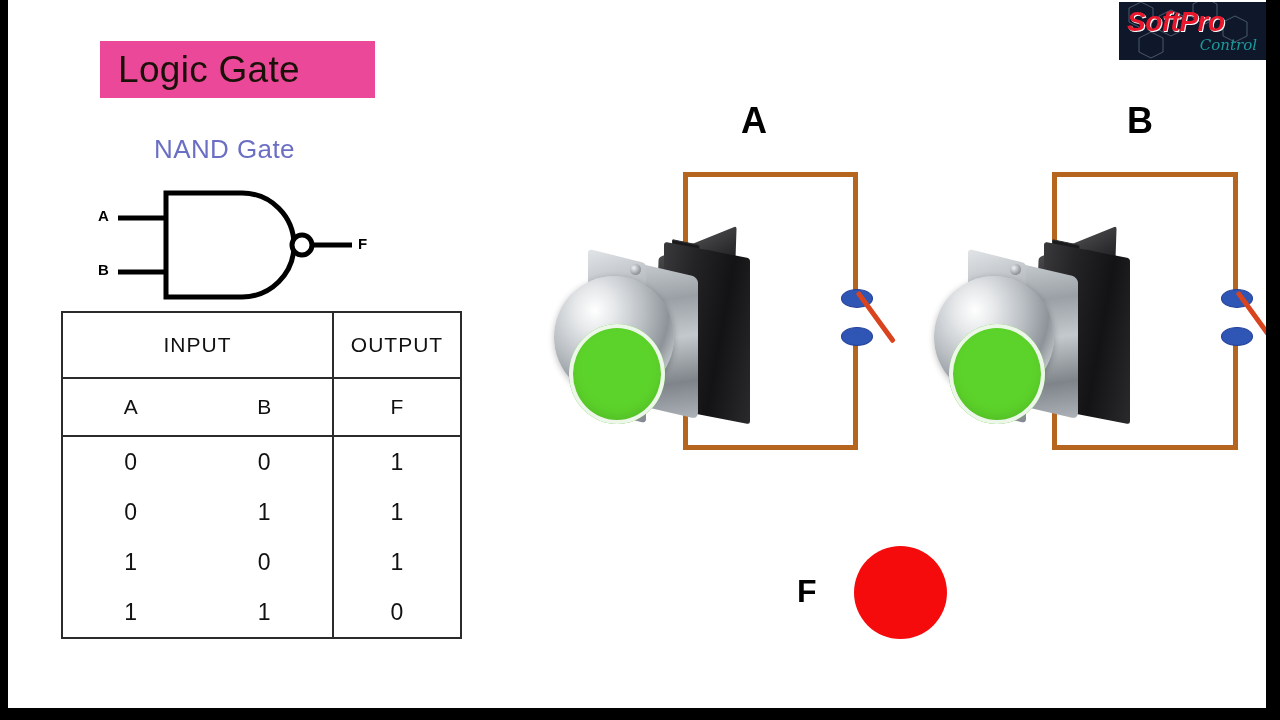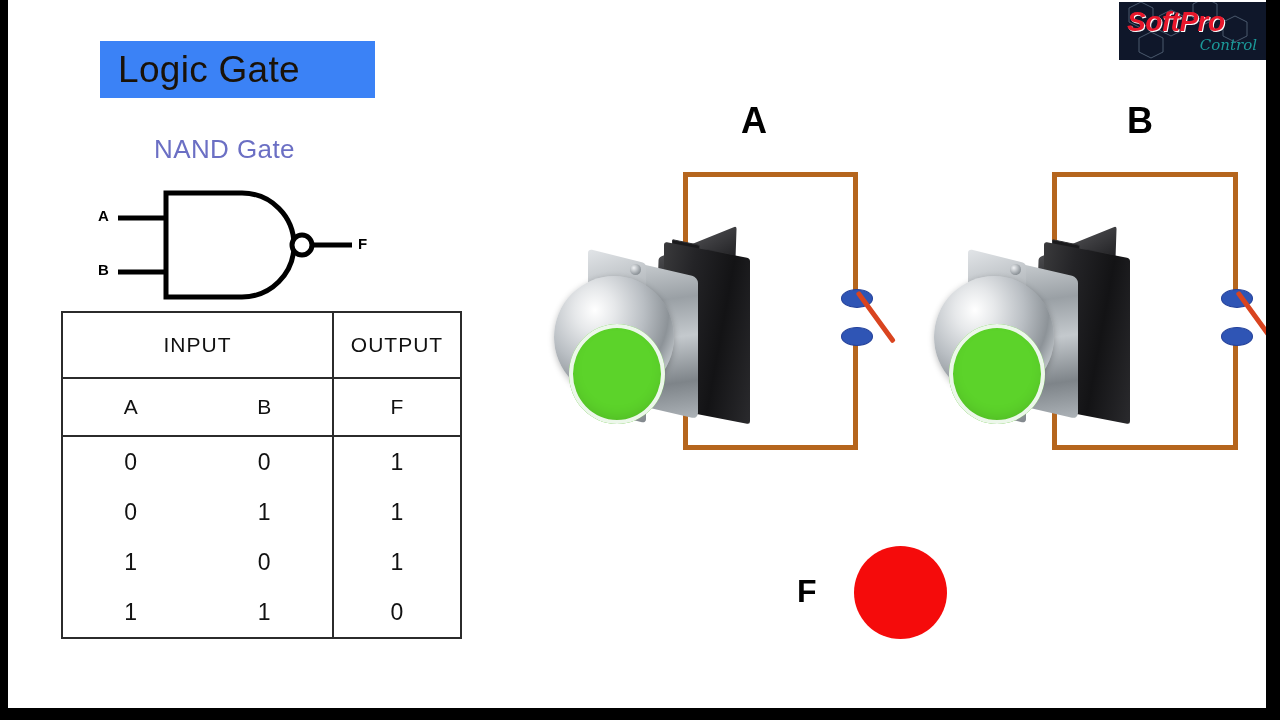--- a/index.html
+++ b/index.html
@@ -28,21 +28,21 @@
     overflow: hidden;
   }
 
   
   .title-banner {
     position: absolute;
     left: 92px;
     top: 41px;
     width: 275px;
     height: 57px;
-    background: #3b82f6;
+    background: #ec4899;
     display: flex;
     align-items: center;
     padding-left: 18px;
     box-sizing: border-box;
   }
   .title-banner span {
     font-size: 37px;
     color: #1a1208;
     letter-spacing: 0.3px;
   }

